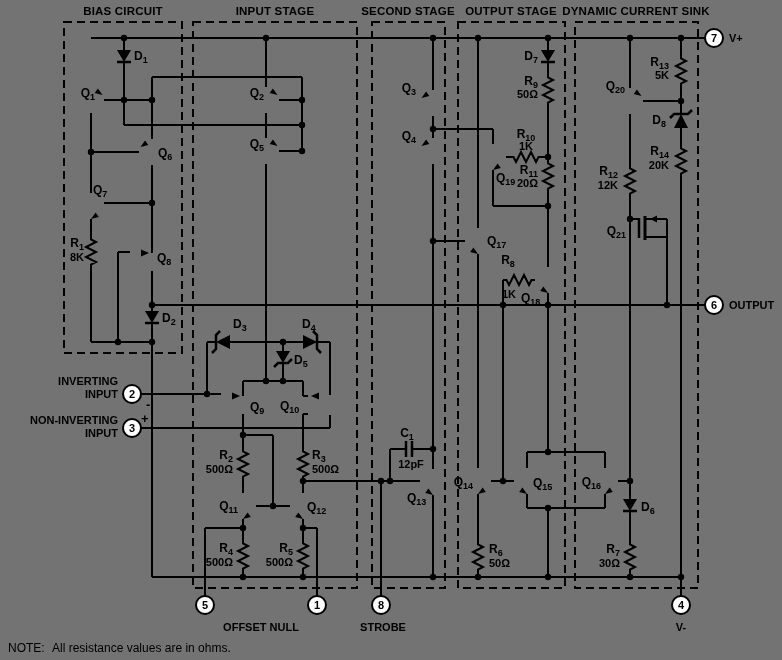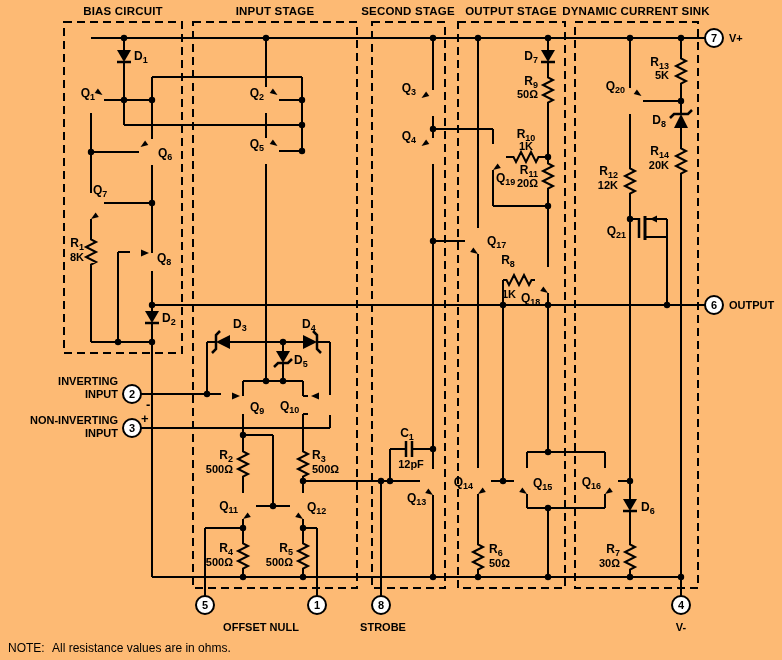--- a/index.html
+++ b/index.html
@@ -1,16 +1,16 @@
 <!DOCTYPE html>
 <html><head>
 <meta charset="utf-8">
 <style>
   html,body{margin:0;padding:0;background:#fff;}
-  .canvas{width:782px;height:660px;position:relative;background:#fdba74;}
+  .canvas{width:782px;height:660px;position:relative;background:#737373;}
   svg{display:block;}
   svg text{font-family:"Liberation Sans",sans-serif;font-weight:bold;fill:#000;}
   text.note{font-weight:normal;font-size:12px;}
   .tt{font-size:11.5px;letter-spacing:.2px;}
   .lab{font-size:12px;}
   .val{font-size:11px;}
   .pn{font-size:11px;}
   .sg{font-size:13px;}
   rect.dash{fill:none;stroke:#000;stroke-width:2;stroke-dasharray:8 5;}
   .wire{fill:none;stroke:#000;stroke-width:2;}

